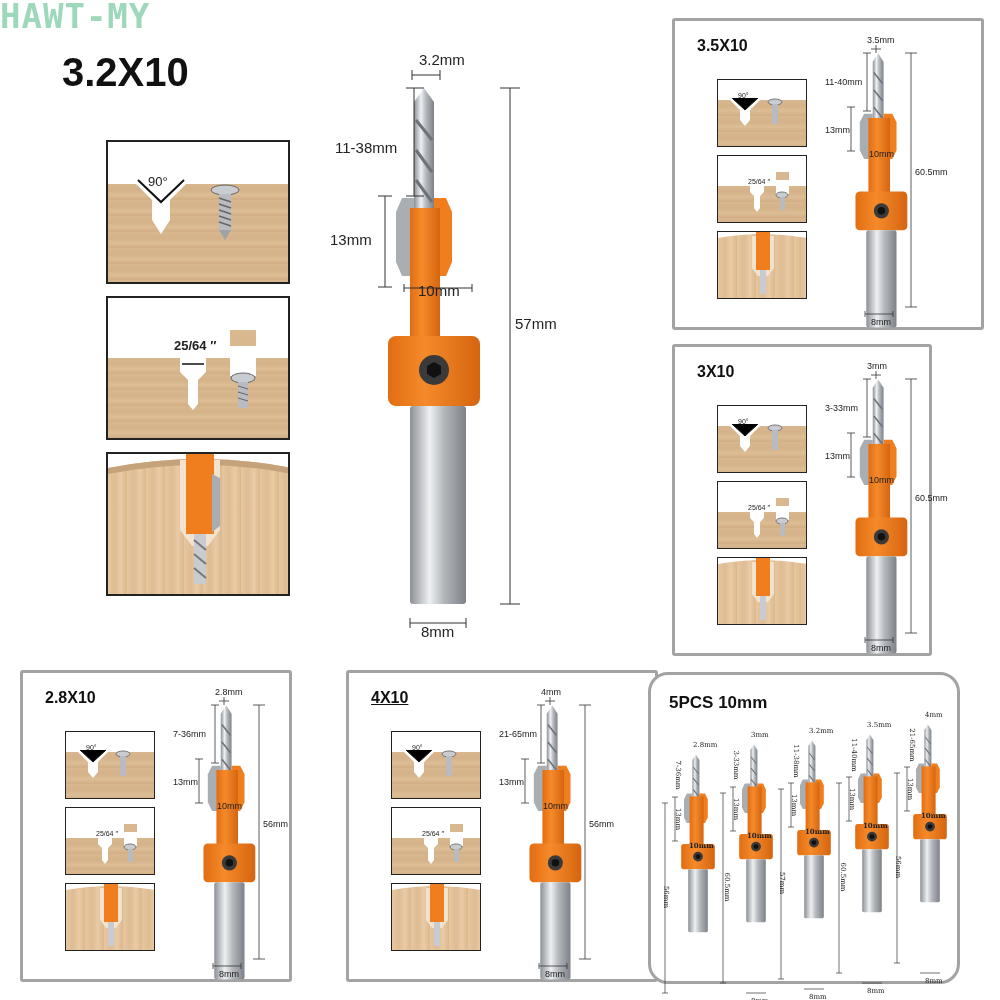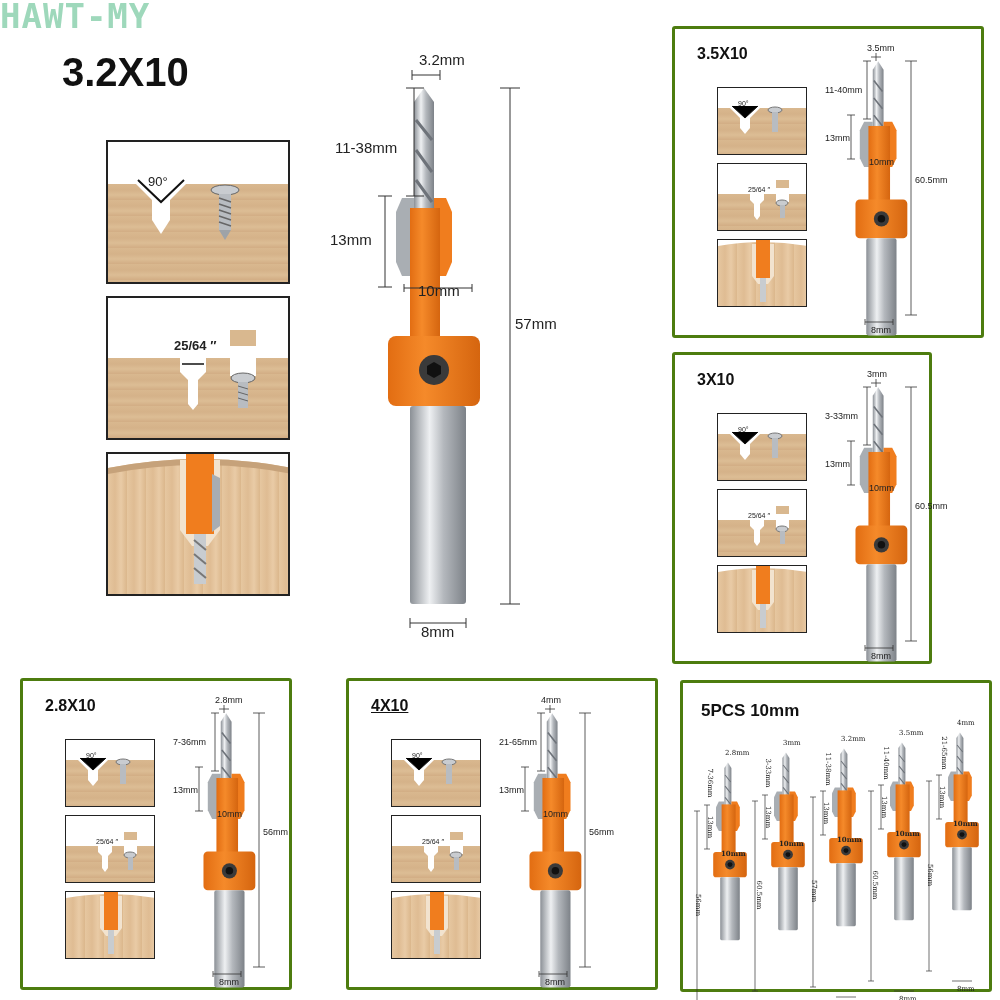--- a/index.html
+++ b/index.html
@@ -9,21 +9,21 @@
   .watermark {
     position: absolute; left: 0; top: -4px;
     font-family: "DejaVu Sans Mono", "Liberation Mono", monospace;
     font-size: 34px; font-weight: bold; color: #9ed8bb; letter-spacing: 1px;
   }
   .main-title {
     position: absolute; left: 62px; top: 50px;
     font-size: 40px; font-weight: bold; color: #111;
   }
   .panel {
-    position: absolute; border: 3px solid #4d7c0f; border-radius: 3px; background: #fff; margin-top: 8px;
+    position: absolute; border: 3px solid #a3a3a3; border-radius: 3px; background: #fff;
   }
   .panel-title { position: absolute; font-weight: bold; color: #111; }
 
   .illus {
     position: absolute; border: 2px solid #222; overflow: hidden; background: #fff;
   }
   .wood { position: absolute; left: 0; right: 0; bottom: 0;
     background: repeating-linear-gradient(180deg, #d9b88f 0px, #d5b289 6px, #dcbd95 11px, #d2ad84 16px);
   }
   .wood-v { position: absolute; inset: 0;
@@ -416,21 +416,21 @@
     </svg>
     <div class="dim" style="left:192px;top:14px;font-size:9px;">4mm</div>
     <div class="dim" style="left:150px;top:56px;font-size:9px;">21-65mm</div>
     <div class="dim" style="left:150px;top:104px;font-size:9px;">13mm</div>
     <div class="dim" style="left:194px;top:128px;font-size:9px;">10mm</div>
     <div class="dim" style="left:240px;top:146px;font-size:9px;">56mm</div>
     <div class="dim" style="left:196px;top:296px;font-size:9px;">8mm</div>
     </div>
   </div>
 
-<div class="panel" style="left:680px;top:672px;width:312px;height:312px;">
+<div class="panel" style="left:648px;top:672px;width:312px;height:312px;border-radius:20px;">
   <div class="panel-title" style="left:18px;top:18px;font-size:17px;">5PCS 10mm</div>
   <div id="set-root">
       <div>
         <svg style="left:26px;top:78px;" width="42" height="182" viewBox="0 0 60 260">
     <defs>
       <linearGradient id="stsetbit0" x1="0" x2="1">
               <stop offset="0" stop-color="#8b9096"></stop>
               <stop offset="0.35" stop-color="#eef0f2"></stop>
               <stop offset="0.6" stop-color="#b4b8bd"></stop>
               <stop offset="1" stop-color="#7d8288"></stop>

